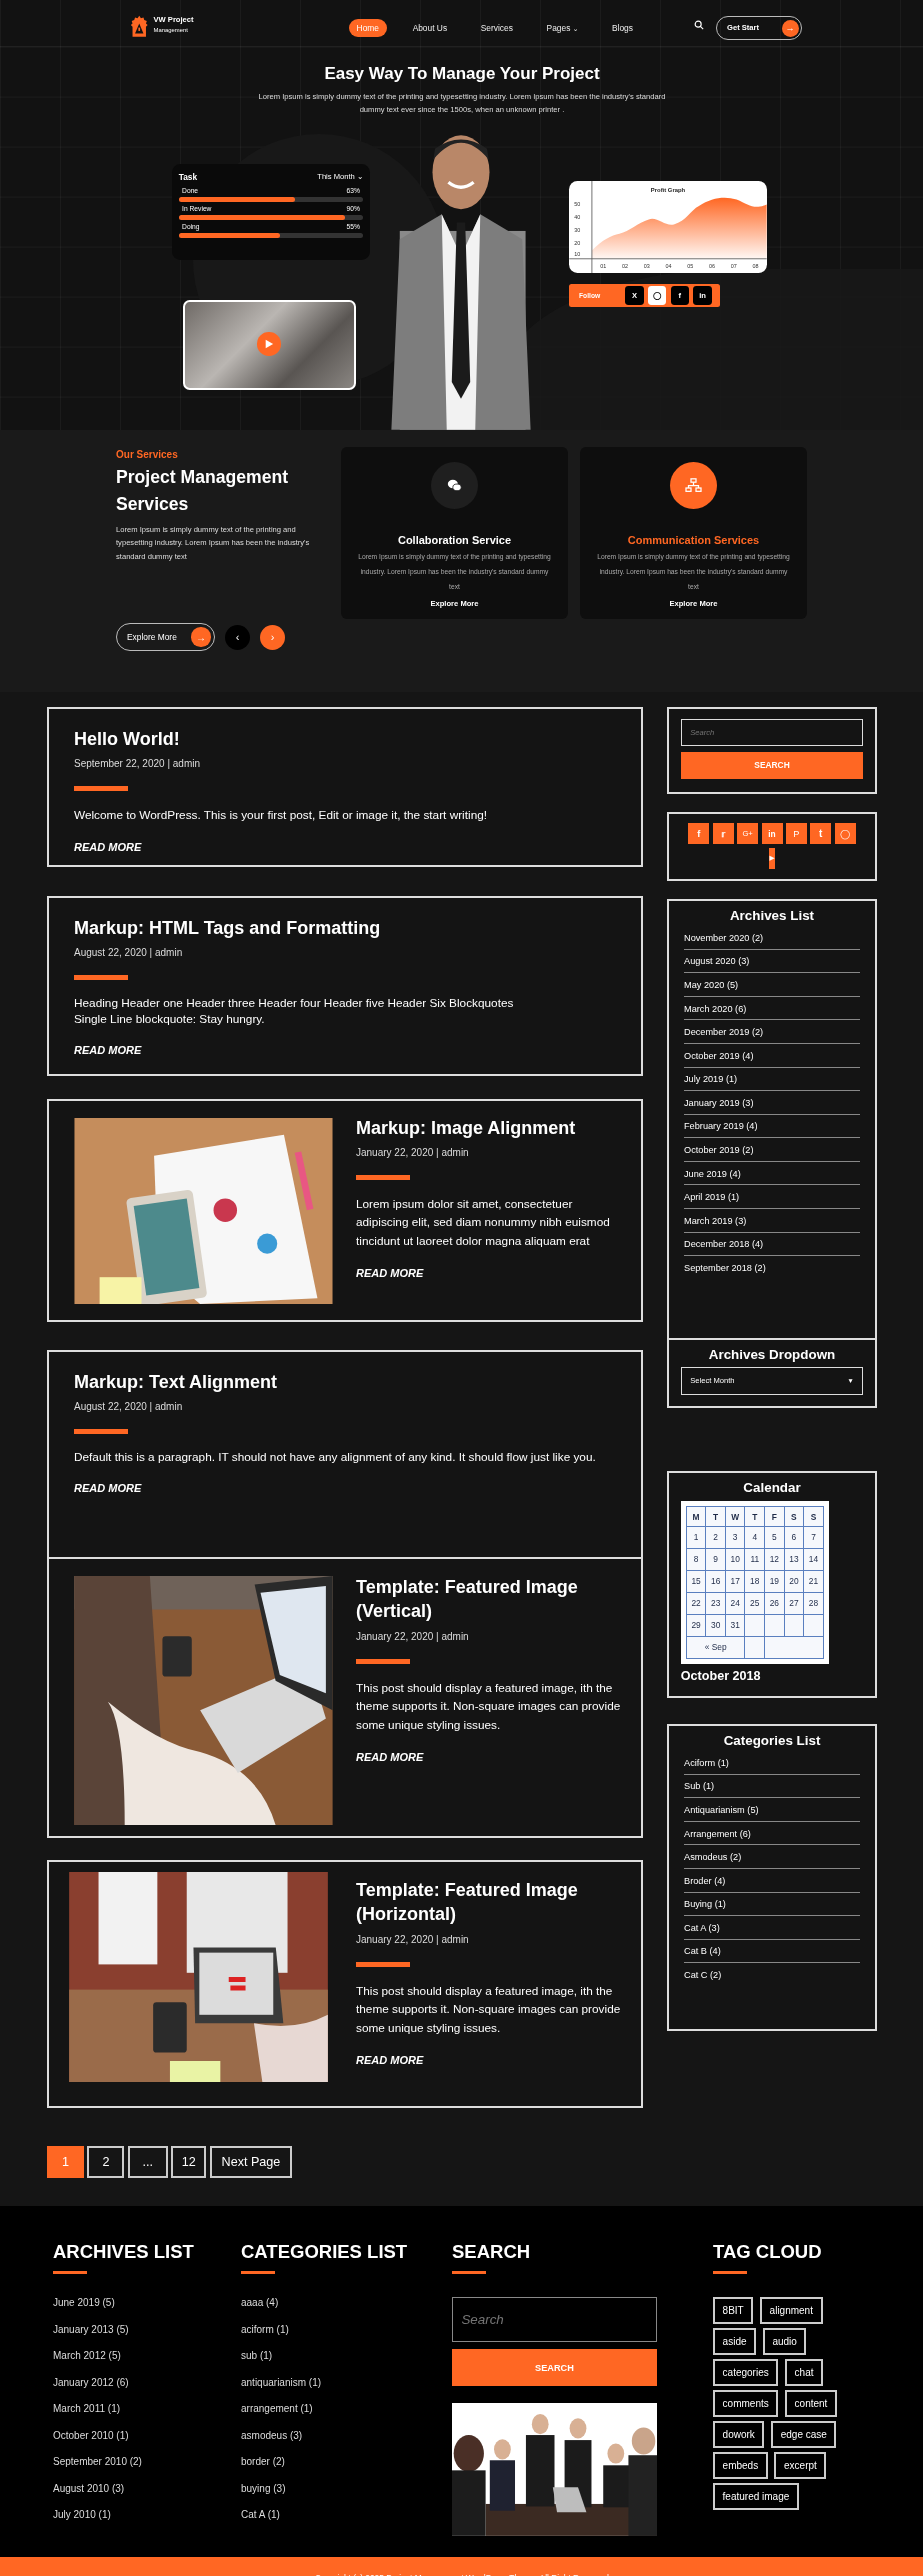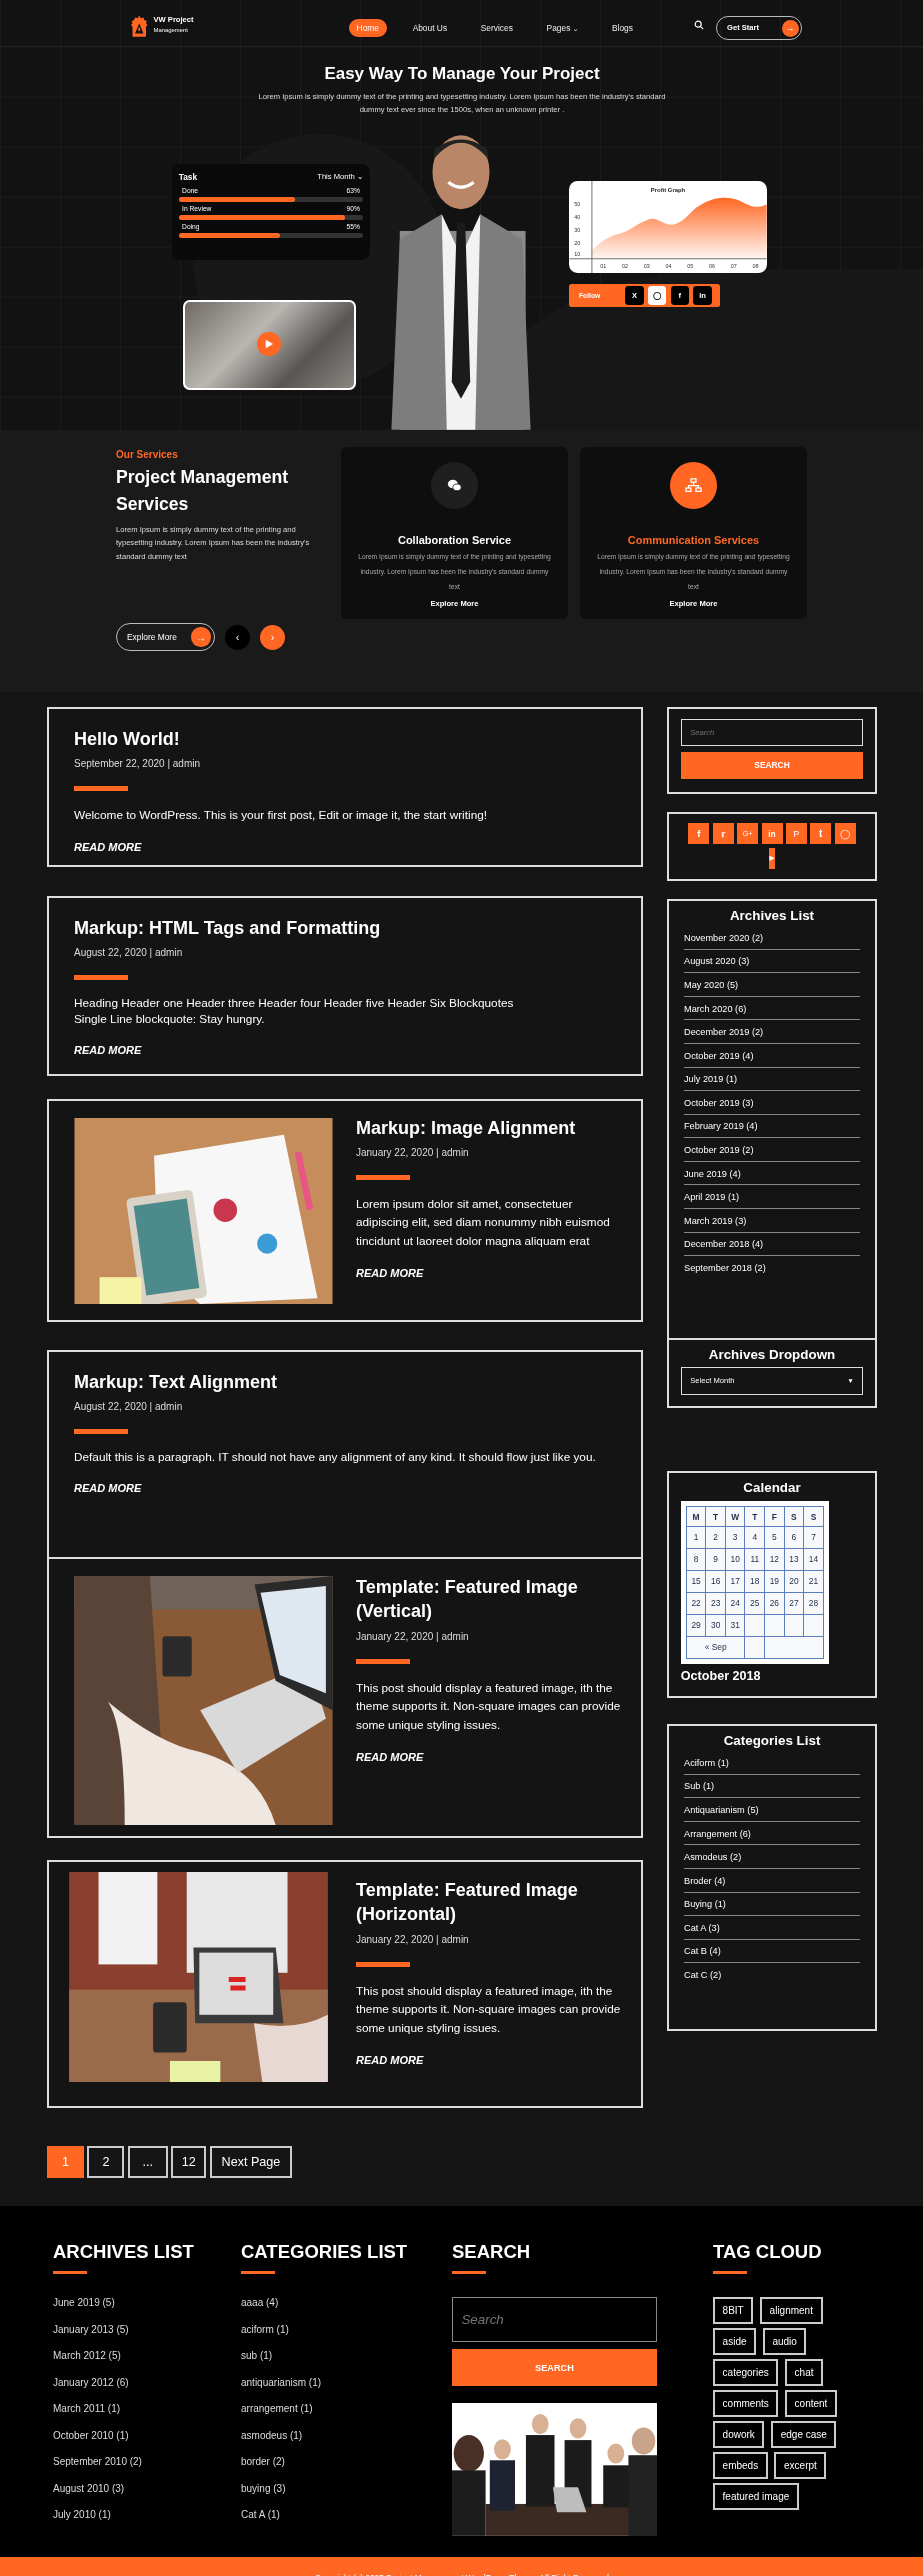--- a/index.html
+++ b/index.html
@@ -388,21 +388,21 @@
     <div class="side" style="top:207px;height:452px">
       <h4>Archives List</h4>
       <ul>
         <li>November 2020 (2)</li>
         <li>August 2020 (3)</li>
         <li>May 2020 (5)</li>
         <li>March 2020 (6)</li>
         <li>December 2019 (2)</li>
         <li>October 2019 (4)</li>
         <li>July 2019 (1)</li>
-        <li>October 2019 (3)</li>
+        <li>January 2019 (3)</li>
         <li>February 2019 (4)</li>
         <li>October 2019 (2)</li>
         <li>June 2019 (4)</li>
         <li>April 2019 (1)</li>
         <li>March 2019 (3)</li>
         <li>December 2018 (4)</li>
         <li>September 2018 (2)</li>
       </ul>
     </div>
 
@@ -518,21 +518,21 @@
   </div>
 
   <div class="fcol" style="left:241px">
     <h5>CATEGORIES LIST</h5>
     <div class="u"></div>
     <div class="li">aaaa (4)</div>
     <div class="li">aciform (1)</div>
     <div class="li">sub (1)</div>
     <div class="li">antiquarianism (1)</div>
     <div class="li">arrangement (1)</div>
-    <div class="li">asmodeus (1)</div>
+    <div class="li">asmodeus (3)</div>
     <div class="li">border (2)</div>
     <div class="li">buying (3)</div>
     <div class="li">Cat A (1)</div>
   </div>
 
   <div class="fcol" style="left:452px">
     <h5>SEARCH</h5>
     <div class="u"></div>
     <input class="fsearch" style="background: rgb(0, 0, 0); color: rgb(255, 255, 255); font-family: &quot;Liberation Sans&quot;, sans-serif;" placeholder="Search">
     <div class="fbtn">SEARCH</div>

